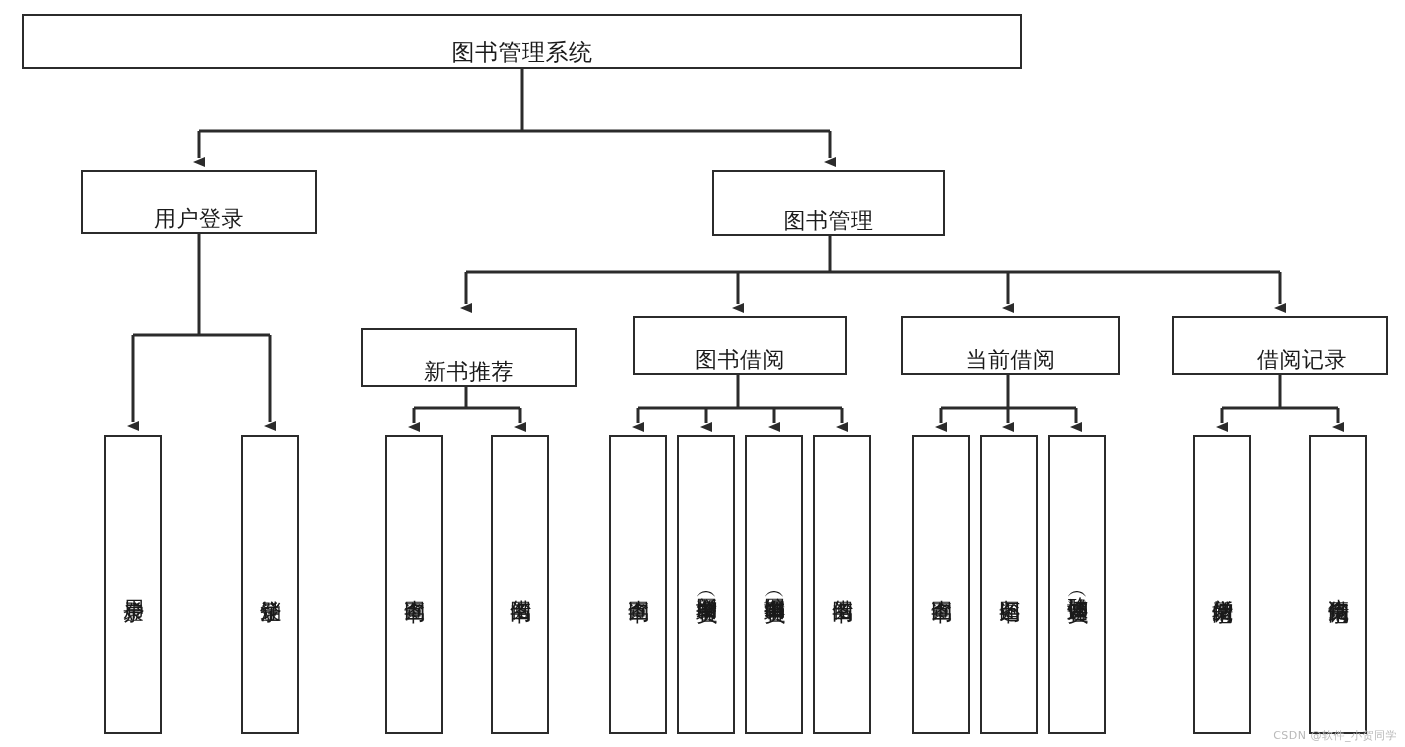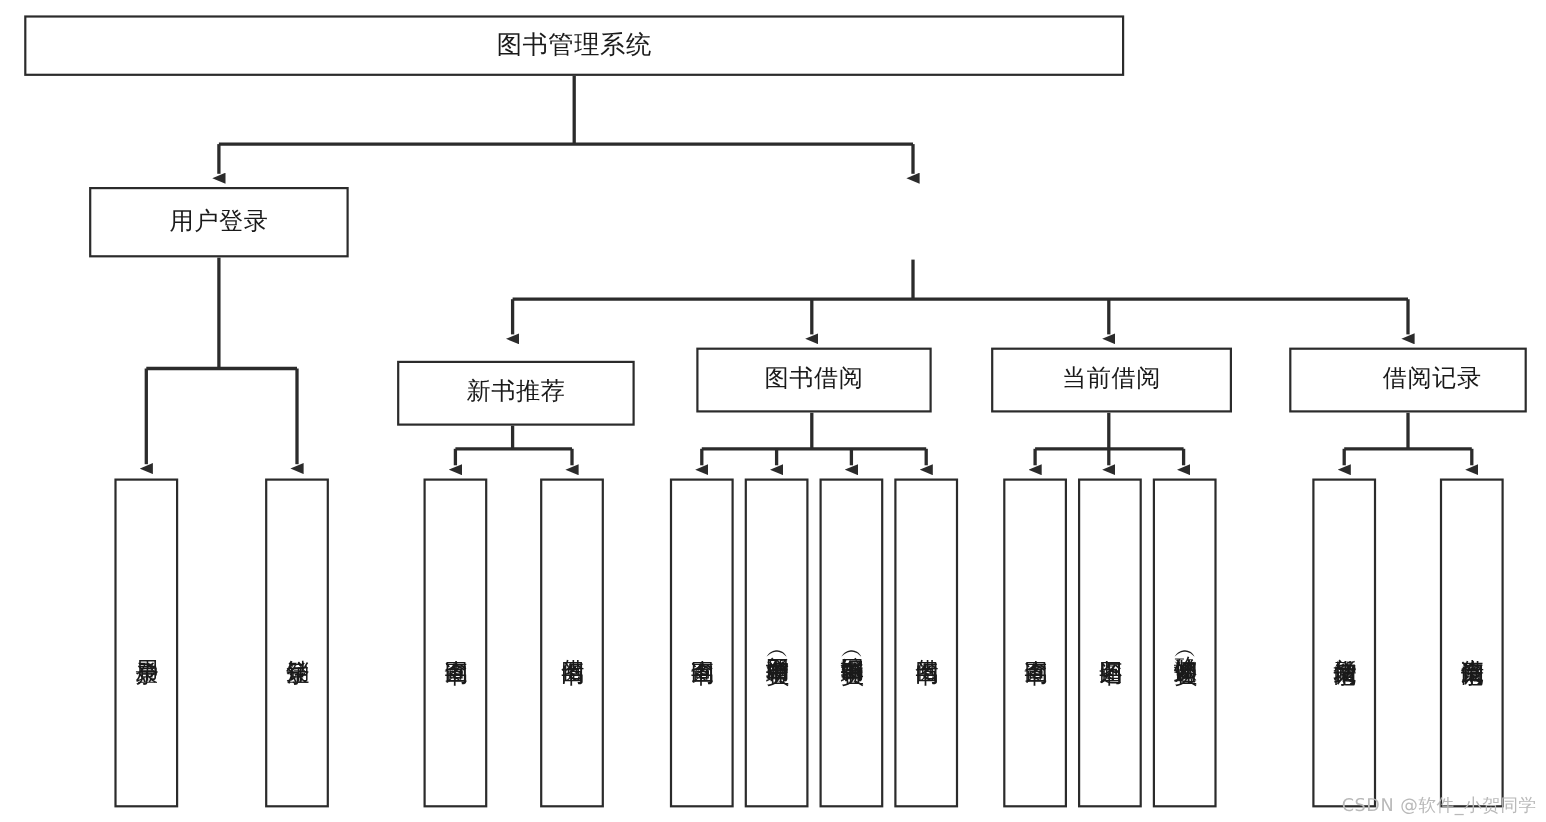--- a/index.html
+++ b/index.html
@@ -18,21 +18,21 @@
     width: 1405px;
     height: 747px;
     background: #ffffff;
   }
   .node {
     position: absolute;
     box-sizing: border-box;
     background: #ffffff;
     border: 2.5px solid #2b2b2b;
     display: flex;
-    align-items: center;
+    align-items: flex-end;
     justify-content: center;
     color: #1a1a1a;
   }
   .node-h {
     font-size: 22px;
     line-height: 1.2;
     letter-spacing: 0.5px;
     white-space: nowrap;
   }
   .node-root {
@@ -59,21 +59,21 @@
     left: 0;
     top: 0;
     width: 1405px;
     height: 747px;
     pointer-events: none;
   }
   .watermark {
     position: absolute;
     right: 8px;
     bottom: 4px;
-    font-size: 16px;
+    font-size: 11px;
     color: #b9b9b9;
     white-space: nowrap;
     letter-spacing: 0.5px;
   }
 </style>
 </head>
 <body>
 
 <div id="diagram-root">
 
@@ -127,20 +127,23 @@
     </g>
   </svg>
 
   <div class="node node-h node-root" style="left:22px; top:14px; width:1000px; height:55px;">
     <span>图书管理系统</span>
   </div>
 
   <div class="node node-h" style="left:81px; top:170px; width:236px; height:64px;">
     <span>用户登录</span>
   </div>
+  <div class="node node-h" style="left:712px; top:170px; width:233px; height:66px;">
+    <span>图书管理</span>
+  </div>
 
   <div class="node node-h" style="left:361px; top:316px; width:216px; height:59px;margin-top:12px;">
     <span>新书推荐</span>
   </div>
   <div class="node node-h" style="left:901px; top:316px; width:219px; height:59px;">
     <span>当前借阅</span>
   </div>
   <div class="node node-h" style="left:633px; top:316px; width:214px; height:59px;">
     <span>图书借阅</span>
   </div>

